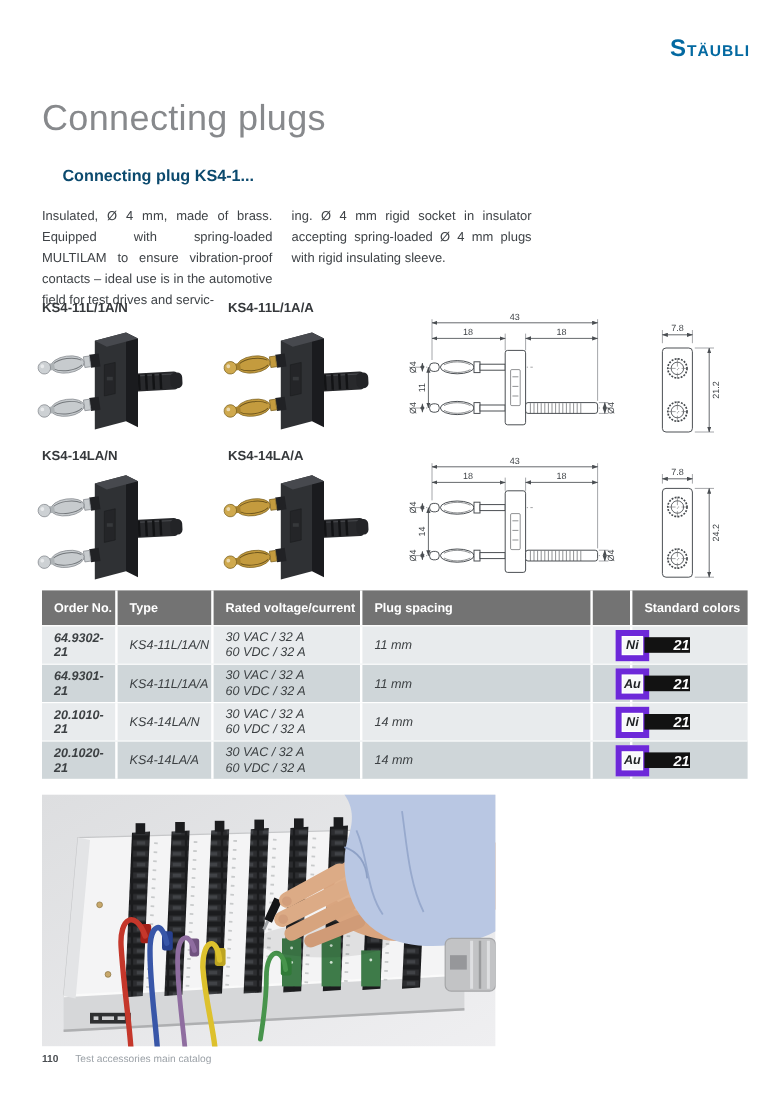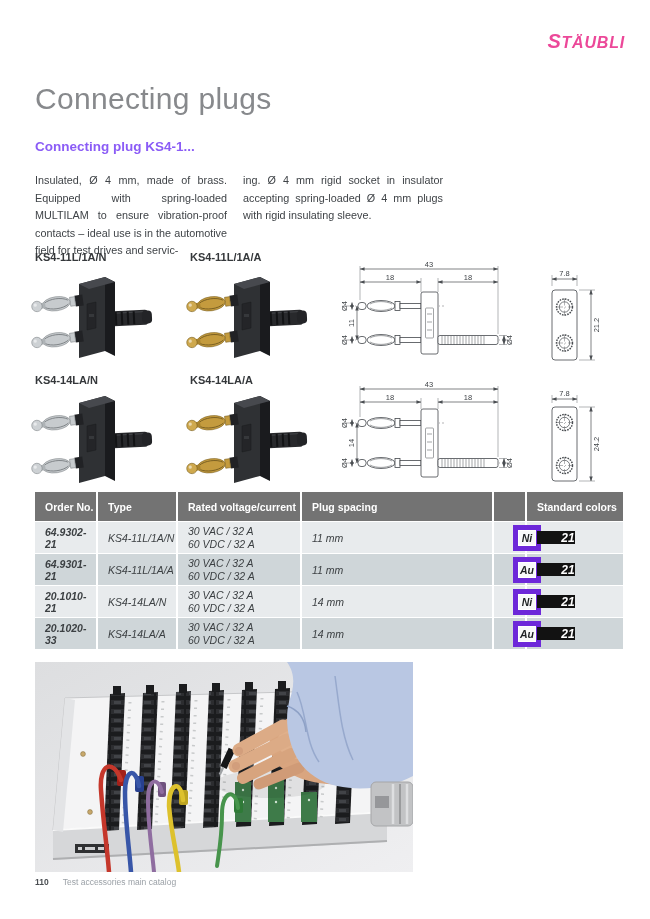--- a/index.html
+++ b/index.html
@@ -1,24 +1,24 @@
 <!DOCTYPE html>
 <html><head>
 <meta charset="utf-8">
 <style>
   html,body{margin:0;padding:0;background:#ffffff;}
   .page{position:relative;width:650px;height:919px;background:#fff;overflow:hidden;
         font-family:"Liberation Sans",sans-serif;}
 
   
-  .logo{position:absolute;top:30px;right:25px;color:#ec4899;font-style:italic;font-weight:bold;
-        font-size:16px;letter-spacing:.8px;}
+  .logo{position:absolute;top:30px;right:25px;color:#0369a1;font-weight:bold;
+        font-size:13px;letter-spacing:.8px;}
   .logo::first-letter{font-size:20px;}
   .h1{position:absolute;left:35px;top:82px;font-size:30px;color:#87898c;letter-spacing:.3px;}
-  .section-title{position:absolute;left:35px;top:139px;font-size:13.5px;font-weight:bold;color:#8b5cf6;}
+  .section-title{position:absolute;left:52px;top:139px;font-size:13.5px;font-weight:bold;color:#0c4a6e;}
 
   
   .intro{position:absolute;top:172px;font-size:10.8px;line-height:17.5px;color:#3f4347;text-align:justify;}
   .intro.c1{left:35px;width:192px;}
   .intro.c2{left:243px;width:200px;}
 
   
   .prod-label{position:absolute;font-size:11px;font-weight:bold;color:#35383b;}
 
   .abs{position:absolute;}
@@ -463,21 +463,21 @@
       <div class="c-space">14 mm</div>
       <div class="c-plate">
           <span class="badge-plate">Ni</span>
         </div>
       <div class="c-std">
           <span class="badge-color">21</span>
         </div>
     </div>
 
     <div class="trow tdata dark">
-      <div class="c-order">20.1020-33</div>
+      <div class="c-order">20.1020-21</div>
       <div class="c-type">KS4-14LA/A</div>
       <div class="c-rate">
         <span class="rate-line">30 VAC / 32 A</span>
         <span class="rate-line">60 VDC / 32 A</span>
       </div>
       <div class="c-space">14 mm</div>
       <div class="c-plate">
           <span class="badge-plate">Au</span>
         </div>
       <div class="c-std">

